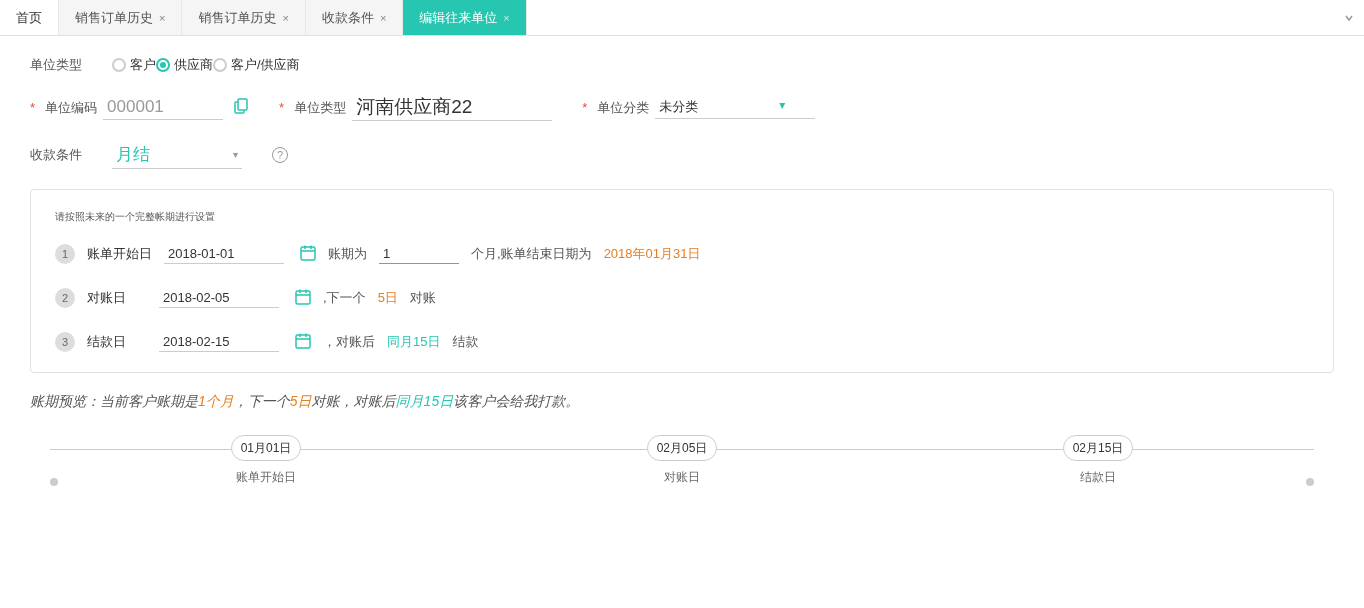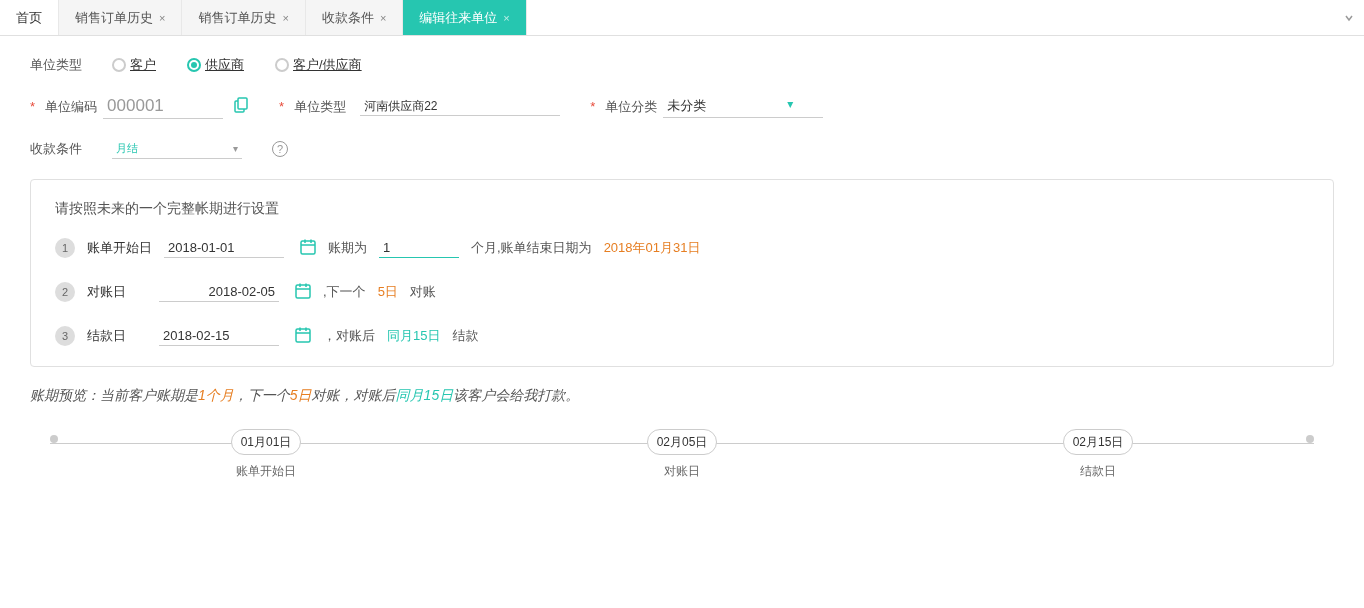--- a/index.html
+++ b/index.html
@@ -80,22 +80,21 @@
       font-size: 13px;
       color: #333;
       background: transparent;
       min-width: 120px;
     }
 
     
     .radio-group {
       display: flex;
       align-items: flex-start;
-      gap: 31px;
-      text-decoration: underline;
+      gap: 0;
     }
     .radio-item {
       display: flex;
       align-items: center;
       gap: 4px;
       cursor: pointer;
     }
     .radio-circle {
       width: 14px;
       height: 14px;
@@ -121,21 +120,21 @@
       display: flex;
       align-items: center;
       border-bottom: 1px solid #ccc;
       padding: 2px 4px;
       min-width: 150px;
       cursor: pointer;
     }
     .select-value {
       flex: 1;
       color: #26c6b0;
-      font-size: 11px;
+      font-size: 17px;
     }
     .select-arrow {
       color: #999;
       font-size: 10px;
       margin-left: 4px;
     }
 
     
     .cal-icon {
       color: #26c6b0;
@@ -177,21 +176,21 @@
 
     
     .period-card {
       border: 1px solid #e0e0e0;
       border-radius: 4px;
       padding: 20px 24px;
       margin-bottom: 20px;
       background: #fff;
     }
     .period-title {
-      font-size: 14px;
+      font-size: 10px;
       color: #555;
       margin-bottom: 20px;
     }
     .period-row {
       display: flex;
       align-items: center;
       margin-bottom: 24px;
       gap: 12px;
     }
     .period-num {
@@ -302,26 +301,25 @@
     
     .field-group {
       display: flex;
       align-items: center;
       gap: 6px;
     }
     .name-input {
       border: none;
       border-bottom: 1px solid #ccc;
       outline: none;
-      font-size: 12px;
+      font-size: 19px;
       color: #333;
       background: transparent;
       width: 200px;
       padding: 2px 4px;
-      margin-left: 8px;
     }
     .code-input {
       border: none;
       border-bottom: 1px solid #ccc;
       outline: none;
       font-size: 17px;
       color: #999;
       background: transparent;
       width: 120px;
       padding: 2px 4px;
@@ -430,21 +428,21 @@
       </span>
       <span class="period-text">账期为</span>
       <input class="period-input" type="text" style="width: 60px;" value="1">
       <span class="period-text">个月,账单结束日期为</span>
       <span class="highlight-orange">2018年01月31日</span>
     </div>
 
     <div class="period-row">
       <div class="period-num">2</div>
       <span class="period-field-label">对账日</span>
-      <input class="form-control" type="text" style="width: 100px; text-align: right;" value="2018-02-05">
+      <input class="form-control" type="text" style="width: 100px;" value="2018-02-05">
       <span class="cal-icon">
         <svg width="16" height="16" viewBox="0 0 16 16" fill="none">
           <rect x="1" y="2" width="14" height="13" rx="1.5" stroke="#26c6b0" stroke-width="1.5"></rect>
           <line x1="1" y1="6" x2="15" y2="6" stroke="#26c6b0" stroke-width="1.5"></line>
           <line x1="5" y1="0.5" x2="5" y2="4" stroke="#26c6b0" stroke-width="1.5"></line>
           <line x1="11" y1="0.5" x2="11" y2="4" stroke="#26c6b0" stroke-width="1.5"></line>
         </svg>
       </span>
       <span class="period-text">,下一个</span>
       <span class="highlight-orange">5日</span>
@@ -469,21 +467,21 @@
     </div>
   </div>
 
   <div class="preview-section">
     <div class="preview-text">
       <span>账期预览：当前客户账期是</span><span class="highlight-orange">1个月</span><span>，下一个</span><span class="highlight-orange">5日</span><span>对账，对账后</span><span class="highlight-cyan">同月15日</span><span>该客户会给我打款。</span>
     </div>
 
     <div style="position:relative;padding:0 20px;">
       <div class="timeline-line"></div>
-      <div style="display:flex;align-items:flex-start;position:relative;z-index:1;">
+      <div style="display:flex;align-items:flex-end;position:relative;z-index:1;">
         <div style="display:flex;flex-direction:column;align-items:center;padding-top:6px;">
           <div class="timeline-dot-start"></div>
         </div>
         <div style="flex:1;display:flex;justify-content:space-around;">
           <div class="timeline-segment">
             <div class="timeline-node">01月01日</div>
             <div class="timeline-node-label">账单开始日</div>
           </div>
           <div class="timeline-segment">
             <div class="timeline-node">02月05日</div>

